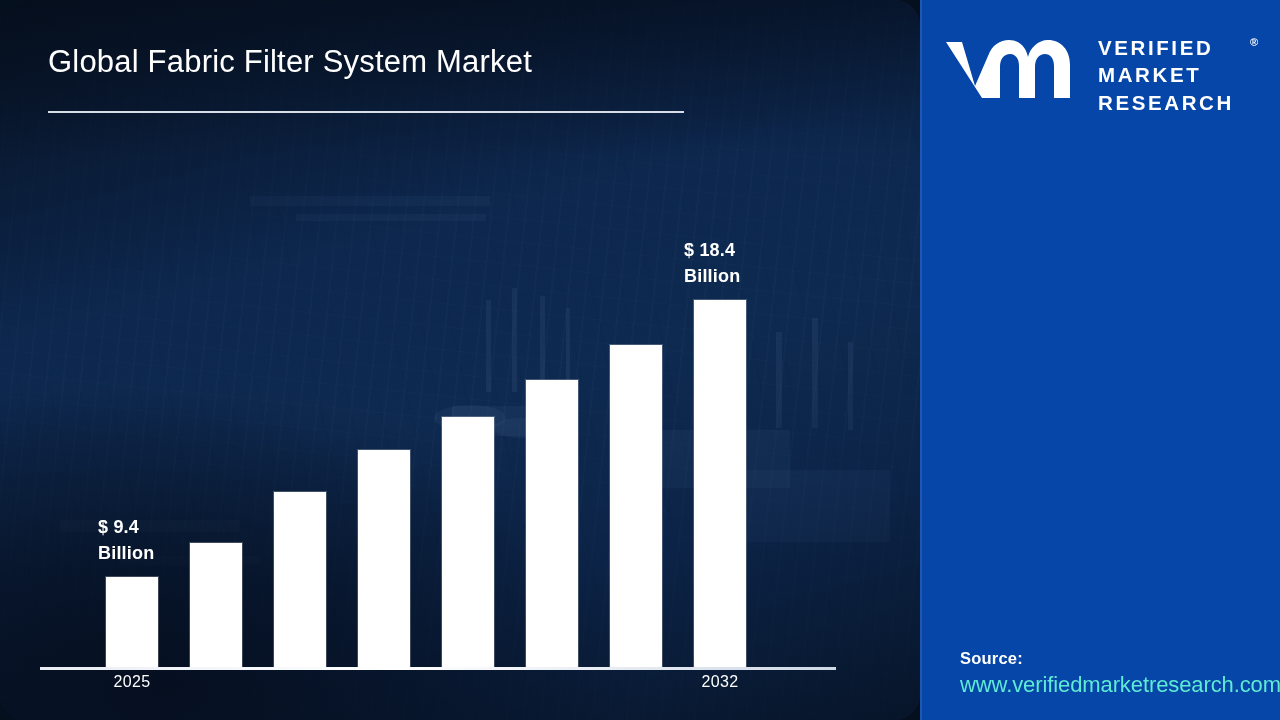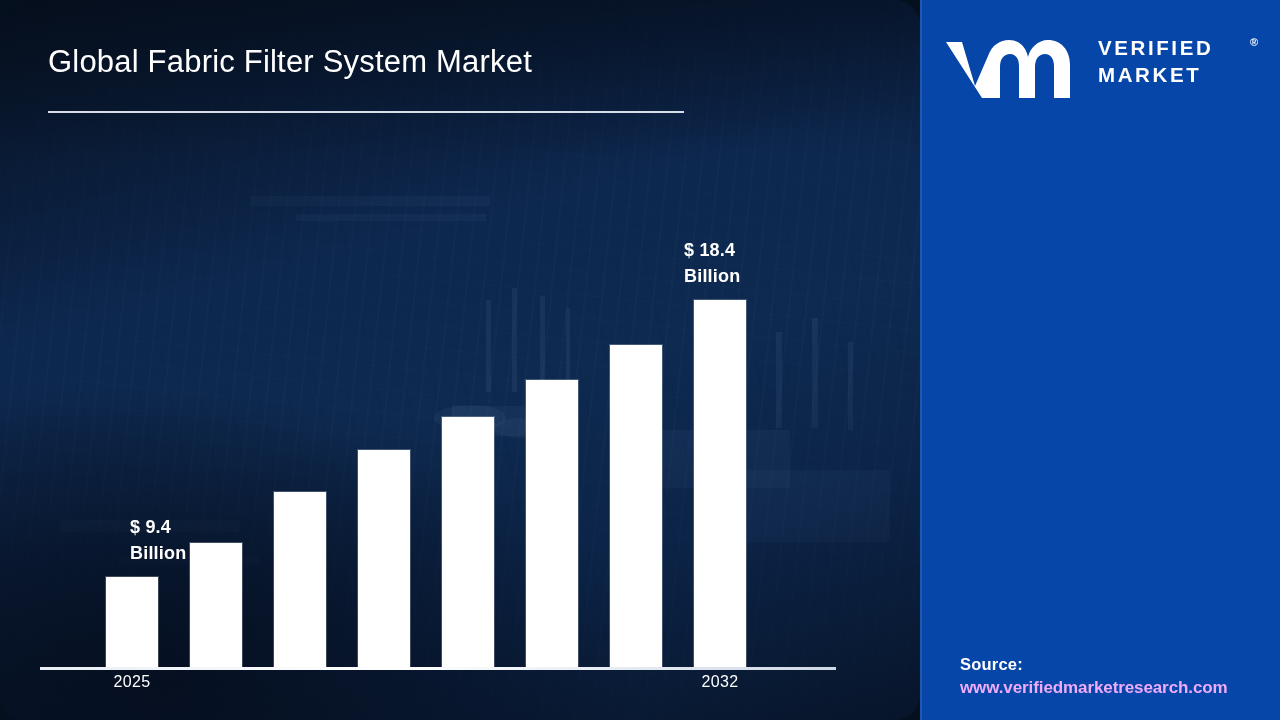--- a/index.html
+++ b/index.html
@@ -151,21 +151,21 @@
   }
   #cagr-caption {
     margin-top:17px;
     color:#ffffff; font-size:19px; font-weight:400; line-height:1.36;
     white-space:pre-line;
   }
 
   
   #source-block { position:absolute; left:40px; bottom:22px; width:320px;margin-top:44px; }
   #source-label { color:#ffffff; font-size:16.5px; font-weight:700; letter-spacing:.2px; }
-  #source-url   { color:#f0abfc; font-size:17px; font-weight:700; letter-spacing:-.1px; margin-top:4px; }
+  #source-url   { color:#5eead4; font-size:22px; font-weight:400; letter-spacing:-.1px; margin-top:4px; }
 </style>
 </head>
 <body>
 
 <div id="stage">
 
   <div id="left-panel">
     <div id="photo-backdrop"></div>
     <div id="photo-texture"></div>
 
@@ -207,21 +207,21 @@
           <div class="bar" style="left: 106px; width: 52px; height: 91px;"></div>
           <div class="year-label" style="left: 132px; transform: translateX(-50%);">2025</div>
           <div class="bar" style="left: 190px; width: 52px; height: 125px;"></div>
           <div class="bar" style="left: 274px; width: 52px; height: 176px;"></div>
           <div class="bar" style="left: 358px; width: 52px; height: 218px;"></div>
           <div class="bar" style="left: 442px; width: 52px; height: 251px;"></div>
           <div class="bar" style="left: 526px; width: 52px; height: 288px;"></div>
           <div class="bar" style="left: 610px; width: 52px; height: 323px;"></div>
           <div class="bar" style="left: 694px; width: 52px; height: 368px;"></div>
           <div class="year-label" style="left: 720px; transform: translateX(-50%);">2032</div>
-          <div class="bar-value-label" style="left: 98px; top: 515px; margin-left: 32px;">$ 9.4
+          <div class="bar-value-label" style="left: 98px; top: 515px;">$ 9.4
 Billion</div>
           <div class="bar-value-label" style="left: 684px; top: 238px;">$ 18.4
 Billion</div>
         </div>
       <div id="axis-line"></div>
     </div>
   </div>
 
   <div id="right-panel">
     <div id="panel-edge"></div>
@@ -229,20 +229,21 @@
     <div id="logo-block">
       <svg id="logo-mark" viewBox="0 0 140 72">
         <path d="M4 8 L20 8 L33 52 L46 22 C50 11 58 6 67 6 C77 6 84 13 86 23
                  C88 14 96 6 106 6 C119 6 128 16 128 31 L128 64 L112 64 L112 32
                  C112 24 108 20 103 20 C97 20 93 25 93 33 L93 64 L77 64 L77 32
                  C77 24 73 20 68 20 C62 20 58 25 58 33 L58 64 L40 64 Z" fill="#ffffff"></path>
       </svg>
       <div id="logo-wordmark">
         <div>VERIFIED</div>
         <div>MARKET</div>
+        <div>RESEARCH</div>
       </div>
       <div id="logo-reg">®</div>
     </div>
 
 
     <div id="source-block">
       <div id="source-label">Source:</div>
       <div id="source-url">www.verifiedmarketresearch.com</div>
     </div>
   </div>

